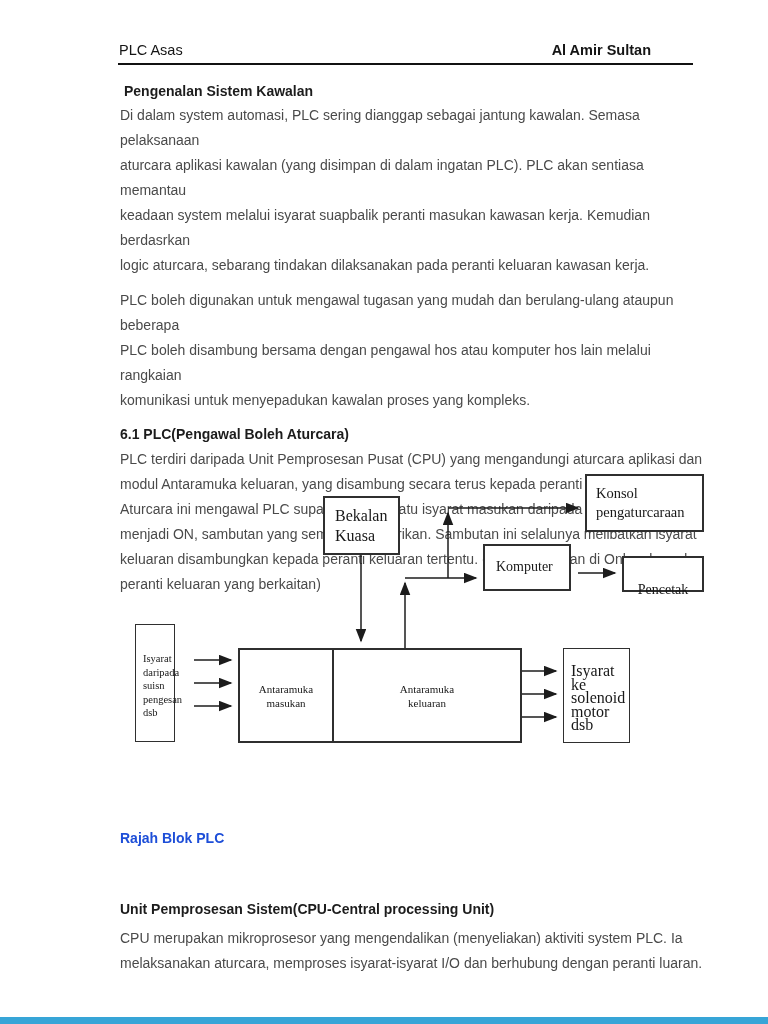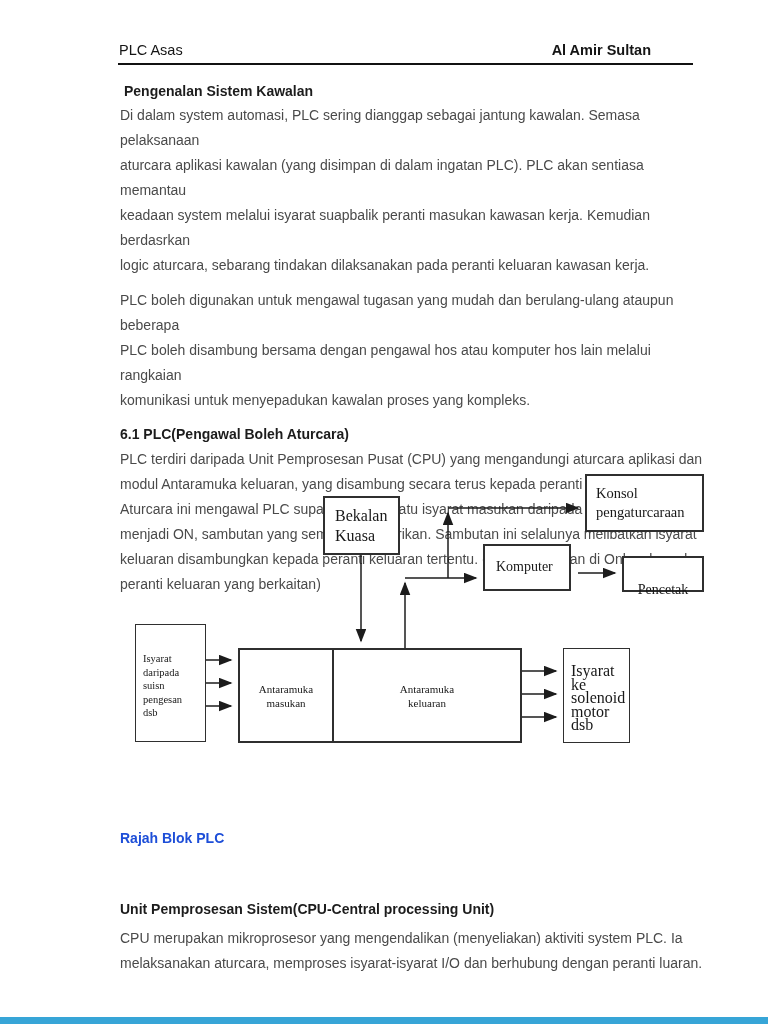--- a/index.html
+++ b/index.html
@@ -25,21 +25,21 @@
   .p4x{position:absolute;left:120px;top:926px;width:590px;font-size:14px;line-height:25px;color:#4a4a4a}
   
   .diagram{position:absolute;left:0;top:470px;width:768px;height:300px;
     font-family:"Liberation Serif",serif;color:#181818}
   .diagram svg{position:absolute;left:0;top:0}
   .dbox{position:absolute;border:2px solid #2f2f2f;background:#fff;box-sizing:border-box}
   .b-bekalan{left:323px;top:26px;width:77px;height:59px;font-size:16px;line-height:20px;padding:8px 12px 0 10px}
   .b-konsol{left:585px;top:4px;width:119px;height:58px;font-size:14.5px;line-height:19px;padding:8px 0 0 9px}
   .b-komputer{left:483px;top:74px;width:88px;height:47px;font-size:14px;padding:13px 0 0 11px}
   .b-pencetak{left:622px;top:86px;width:82px;height:36px;font-size:14px;text-align:center;padding-top:24px}
-  .b-insignal{left:135px;top:154px;width:71px;height:118px;border-width:1.5px;
+  .b-insignal{left:135px;top:154px;width:40px;height:118px;border-width:1.5px;
     font-size:10.5px;line-height:13.5px;padding:27px 0 12px 7px}
   .b-outsignal{left:563px;top:178px;width:67px;height:95px;border-width:1.5px;
     font-size:16px;line-height:13.5px;padding:15px 0 0 7px}
   .b-main{left:238px;top:178px;width:284px;height:95px;display:flex;padding:0}
   .cell{box-sizing:border-box;font-size:11px;line-height:14px;text-align:center}
   .cell-left,.cell-right{width:94px;display:flex;align-items:center;justify-content:center}
   .cell-left{border-right:2px solid #2f2f2f}
   .cell-mid{width:95px;border-right:2px solid #2f2f2f;display:flex;flex-direction:column}
   .cell-right{flex:1}
   .cpu-top{height:66px;display:flex;align-items:center;justify-content:center;padding-bottom:22px;box-sizing:border-box}

